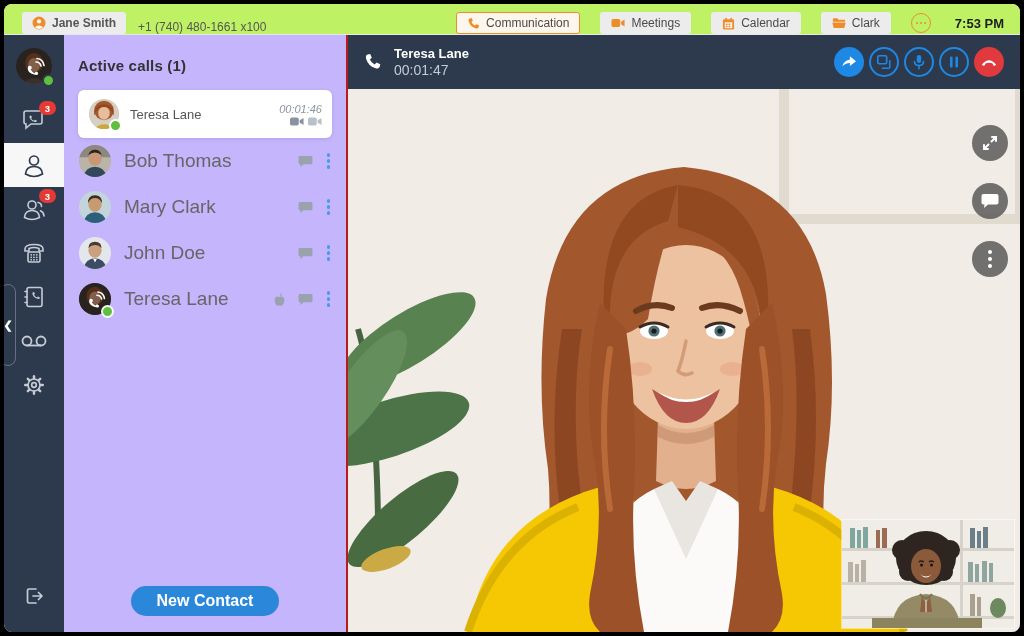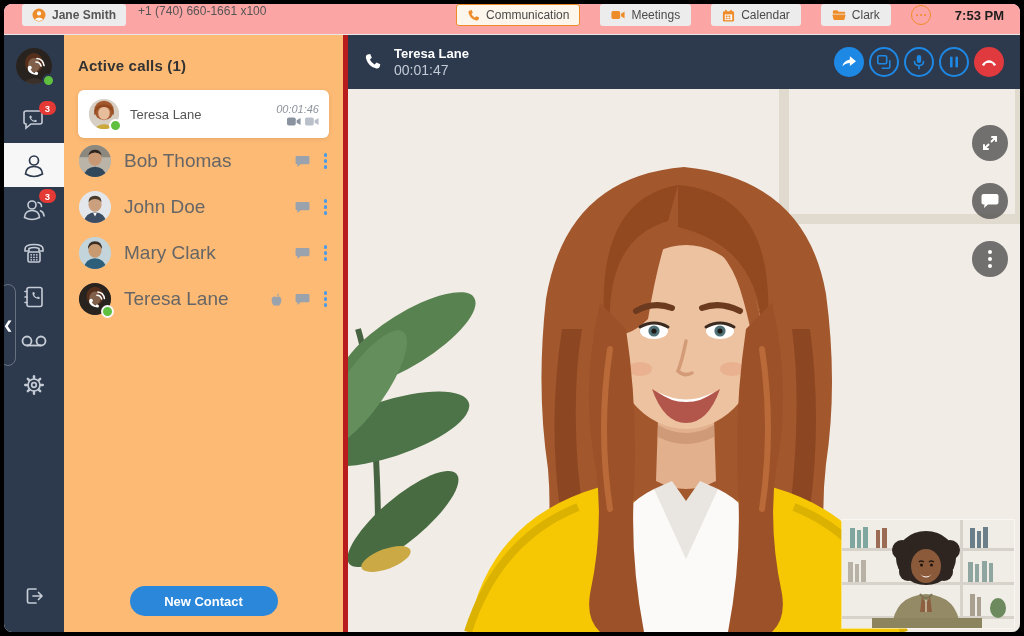--- a/index.html
+++ b/index.html
@@ -2,22 +2,22 @@
 <html><head>
 <meta charset="utf-8">
 <style>
   * { margin:0; padding:0; box-sizing:border-box; }
   html,body { width:1024px; height:636px; }
   body { background:#000; font-family:"Liberation Sans", sans-serif; position:relative; }
   .app { position:absolute; left:4px; top:4px; width:1016px; height:628px; background:#fff;
          border-radius:8px; overflow:hidden; }
 
   
-  .topbar { position:absolute; left:0; top:0; width:100%; height:31px; background:#fca5a5;
-            border-bottom:1px solid #e8e8e8; display:flex; align-items:flex-start; padding:0 10px; z-index:5; }
+  .topbar { position:absolute; left:0; top:0; width:100%; height:31px; background:#bef264;
+            border-bottom:1px solid #e8e8e8; display:flex; align-items:flex-end; padding:0 10px; z-index:5; }
   .chip { display:flex; align-items:center; gap:6px; background:#ececec; border-radius:3px;
           height:22px; padding:0 10px; font-size:12px; color:#4a4a4a; cursor:default; }
   .chip svg { flex:none; }
   .user-chip { margin-left:8px; font-weight:bold; color:#555; }
   .phone-number { font-size:12px; color:#555; margin-left:12px; }
   .topbar-right { margin-left:auto; display:flex; align-items:center; gap:20px; }
   .nav-chip { background:#ececec; border:1px solid transparent; }
   .nav-chip.active { background:#fdf6ec; border:1px solid #ef8c2a; }
   .ellipsis-btn { width:20px; height:20px; border:1.5px solid #ef8c2a; border-radius:50%;
                   display:flex; align-items:center; justify-content:center; gap:1.5px; }
@@ -40,42 +40,42 @@
   .collapse-tab { position:absolute; left:-4px; top:249px; width:16px; height:82px;
                   border:1px solid rgba(255,255,255,.28); border-radius:8px;
                   display:flex; align-items:center; justify-content:center; color:#fff;
                   font-size:11px; font-weight:bold; cursor:pointer; }
   .side-bottom { margin-top:auto; margin-bottom:14px; }
   .status-dot { position:absolute; right:-2px; bottom:-2px; width:13px; height:13px;
                 background:#5fbf3f; border:2px solid #2d3a4e; border-radius:50%; }
   .status-dot.on-light { border-color:#f7f7f8; }
 
   
-  .panel { width:284px; height:100%; background:#fdba74; border-right:5px solid #b91c1c;
+  .panel { width:284px; height:100%; background:#c4b5fd; border-right:2px solid #b91c1c;
            position:relative; flex:none; padding:0 14px; }
   .panel h2 { font-size:15px; font-weight:bold; color:#333; letter-spacing:.2px; }
   .active-calls-title { margin-top:22px; }
   .call-card { margin-top:16px; background:#fff; border-radius:6px; box-shadow:0 1px 4px rgba(0,0,0,.10);
                height:48px; display:flex; align-items:center; padding:0 10px; cursor:pointer; }
   .call-card .name { font-size:13px; color:#555; margin-left:10px; }
   .call-meta { margin-left:auto; text-align:right; }
   .call-meta .dur { font-size:11px; color:#8d949e;font-style:italic; }
   .call-meta .cams { display:flex; gap:4px; justify-content:flex-end; margin-top:2px; }
   .contacts-head { display:flex; align-items:center; margin-top:26px; }
   .contacts-head .search { margin-left:auto; cursor:pointer; }
   .c-row { display:flex; align-items:center; height:46px; cursor:pointer; }
   .c-row .name { font-size:19px; color:#666; margin-left:12px; }
   .row-icons { margin-left:auto; display:flex; align-items:center; gap:12px; }
   .kebab { display:flex; flex-direction:column; gap:2.5px; padding:2px; cursor:pointer; }
   .kebab i { width:3.5px; height:3.5px; background:#4a9be8; border-radius:50%; display:block; }
   .avatar { position:relative; width:34px; height:34px; flex:none; }
   .avatar svg { display:block; }
   .new-contact { position:absolute; left:50%; transform:translateX(-50%); bottom:16px;
                  width:148px; height:30px; background:#2b87da; color:#fff; border:none;
-                 border-radius:16px; font-size:13px; font-weight:bold; cursor:pointer;
+                 border-radius:16px; font-size:16px; font-weight:bold; cursor:pointer;
                  font-family:"Liberation Sans", sans-serif; }
 
   
   .video-pane { flex:1; height:100%; position:relative; background:#20262e; }
   .vc-header { position:absolute; top:0; left:0; width:100%; height:54px; background:#2d3a4e;
                display:flex; align-items:center; padding:0 16px; z-index:4; }
   .vc-id { margin-left:12px; }
   .vc-id .vname { color:#fff; font-size:13px; font-weight:bold; }
   .vc-id .vdur { color:#c3cbd6; font-size:14px; margin-top:1px; }
   .vc-controls { margin-left:auto; display:flex; align-items:center; gap:5px; }
@@ -103,21 +103,21 @@
 
   <div class="topbar">
     <div class="chip user-chip">
       <svg width="14" height="14" viewBox="0 0 14 14">
         <circle cx="7" cy="7" r="6.5" fill="#ef8c2a"></circle>
         <circle cx="7" cy="5.4" r="2.1" fill="#fafafa"></circle>
         <path d="M2.8 11.2 Q7 7.6 11.2 11.2 A6.5 6.5 0 0 1 2.8 11.2 Z" fill="#fafafa"></path>
       </svg>
       <span>Jane Smith</span>
     </div>
-    <span class="phone-number">+1 (740) 660-1661 x100</span>
+    <span class="phone-number">+1 (740) 480-1661 x100</span>
 
     <div class="topbar-right">
       <div class="chip nav-chip active">
         <svg width="13" height="13" viewBox="0 0 14 14">
           <path d="M3 1.5 L5 1 L6.3 4 L4.8 5.4 Q5.8 8 8.5 9.2 L10 7.7 L13 9 L12.5 11 Q12 12.7 10 12.3 Q3.6 11 1.7 4.2 Q1.2 2 3 1.5 Z" fill="#ef8c2a"></path>
         </svg>
         <span>Communication</span>
       </div>
       <div class="chip nav-chip">
         <svg width="14" height="12" viewBox="0 0 16 12">
@@ -331,63 +331,63 @@
               <i></i>
               <i></i>
             </div>
         </div>
       </div>
 
       <div class="c-row">
         <div class="avatar">
           <svg width="34" height="34" viewBox="0 0 36 36">
             <defs>
+                <clipPath id="cav3">
+                  <circle cx="18" cy="18" r="17"></circle>
+                </clipPath>
+              </defs>
+            <g clip-path="url(#cav3)">
+              <rect width="36" height="36" fill="#c3d4da"></rect>
+              <ellipse cx="18" cy="15" rx="7" ry="8" fill="#c79a72"></ellipse>
+              <path d="M10.5 14 Q10.5 5.5 18 5.5 Q25.5 5.5 25.5 14 Q23 8.5 18 8.5 Q13 8.5 10.5 14 Z" fill="#3a2d24"></path>
+              <path d="M5 36 Q8 23.5 18 23.5 Q28 23.5 31 36 Z" fill="#2e5f7a"></path>
+            </g>
+          </svg>
+        </div>
+        <span class="name">Mary Clark</span>
+        <div class="row-icons">
+          <svg width="15" height="13" viewBox="0 0 16 14">
+            <path d="M2 1 L14 1 Q15.5 1 15.5 2.5 L15.5 8.5 Q15.5 10 14 10 L6 10 L2.5 13 L2.5 10 Q0.5 10 0.5 8.5 L0.5 2.5 Q0.5 1 2 1 Z" fill="#9aa3ad"></path>
+          </svg>
+          <div class="kebab">
+              <i></i>
+              <i></i>
+              <i></i>
+            </div>
+        </div>
+      </div>
+
+      <div class="c-row">
+        <div class="avatar">
+          <svg width="34" height="34" viewBox="0 0 36 36">
+            <defs>
                 <clipPath id="cav2">
                   <circle cx="18" cy="18" r="17"></circle>
                 </clipPath>
               </defs>
             <g clip-path="url(#cav2)">
               <rect width="36" height="36" fill="#e3e6ea"></rect>
               <ellipse cx="18" cy="15" rx="7" ry="8" fill="#caa07e"></ellipse>
               <path d="M11 13 Q11 6 18 6 Q25 6 25 13 Q22 9.5 18 9.5 Q14 9.5 11 13 Z" fill="#4a3b2d"></path>
               <path d="M5 36 Q8 23.5 18 23.5 Q28 23.5 31 36 Z" fill="#3c4c62"></path>
               <path d="M16 24 L18 28 L20 24 Z" fill="#fff"></path>
             </g>
           </svg>
         </div>
         <span class="name">John Doe</span>
-        <div class="row-icons">
-          <svg width="15" height="13" viewBox="0 0 16 14">
-            <path d="M2 1 L14 1 Q15.5 1 15.5 2.5 L15.5 8.5 Q15.5 10 14 10 L6 10 L2.5 13 L2.5 10 Q0.5 10 0.5 8.5 L0.5 2.5 Q0.5 1 2 1 Z" fill="#9aa3ad"></path>
-          </svg>
-          <div class="kebab">
-              <i></i>
-              <i></i>
-              <i></i>
-            </div>
-        </div>
-      </div>
-
-      <div class="c-row">
-        <div class="avatar">
-          <svg width="34" height="34" viewBox="0 0 36 36">
-            <defs>
-                <clipPath id="cav3">
-                  <circle cx="18" cy="18" r="17"></circle>
-                </clipPath>
-              </defs>
-            <g clip-path="url(#cav3)">
-              <rect width="36" height="36" fill="#c3d4da"></rect>
-              <ellipse cx="18" cy="15" rx="7" ry="8" fill="#c79a72"></ellipse>
-              <path d="M10.5 14 Q10.5 5.5 18 5.5 Q25.5 5.5 25.5 14 Q23 8.5 18 8.5 Q13 8.5 10.5 14 Z" fill="#3a2d24"></path>
-              <path d="M5 36 Q8 23.5 18 23.5 Q28 23.5 31 36 Z" fill="#2e5f7a"></path>
-            </g>
-          </svg>
-        </div>
-        <span class="name">Mary Clark</span>
         <div class="row-icons">
           <svg width="15" height="13" viewBox="0 0 16 14">
             <path d="M2 1 L14 1 Q15.5 1 15.5 2.5 L15.5 8.5 Q15.5 10 14 10 L6 10 L2.5 13 L2.5 10 Q0.5 10 0.5 8.5 L0.5 2.5 Q0.5 1 2 1 Z" fill="#9aa3ad"></path>
           </svg>
           <div class="kebab">
               <i></i>
               <i></i>
               <i></i>
             </div>
         </div>

